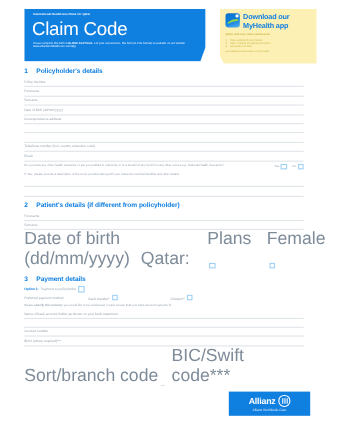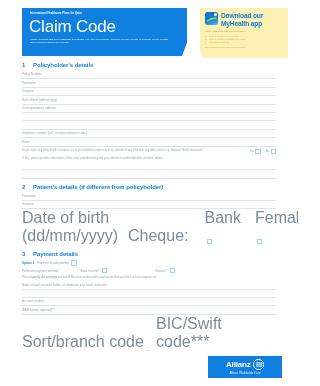--- a/index.html
+++ b/index.html
@@ -261,22 +261,22 @@
     <div class="row">
       <span class="lbl">Surname</span>
         <span class="fill"></span>
     </div>
     <div class="inline-group">
       <div class="seg" style="width:130px;">
         <span class="lbl">Date of birth (dd/mm/yyyy)</span>
         <span class="seg-line" style="flex:1;"></span>
       </div>
       <div class="seg" style="flex:1;align-items:flex-end;padding-left:8px;">
-        <span class="lbl">Cheque:</span>
-        <span class="lbl" style="padding-left:14px;"><span>Bank</span><span class="cbx"></span></span>
+        <span class="lbl">Qatar:</span>
+        <span class="lbl" style="padding-left:14px;"><span>Plans</span><span class="cbx"></span></span>
         <span class="lbl" style="padding-left:12px;"><span>Female</span><span class="cbx"></span></span>
       </div>
     </div>
   </div>
 
   <div class="section" style="margin-top:6px;">
     <div class="sec-head">
       <span class="sec-num">3</span>
       <span class="sec-title">Payment details</span>
     </div>

